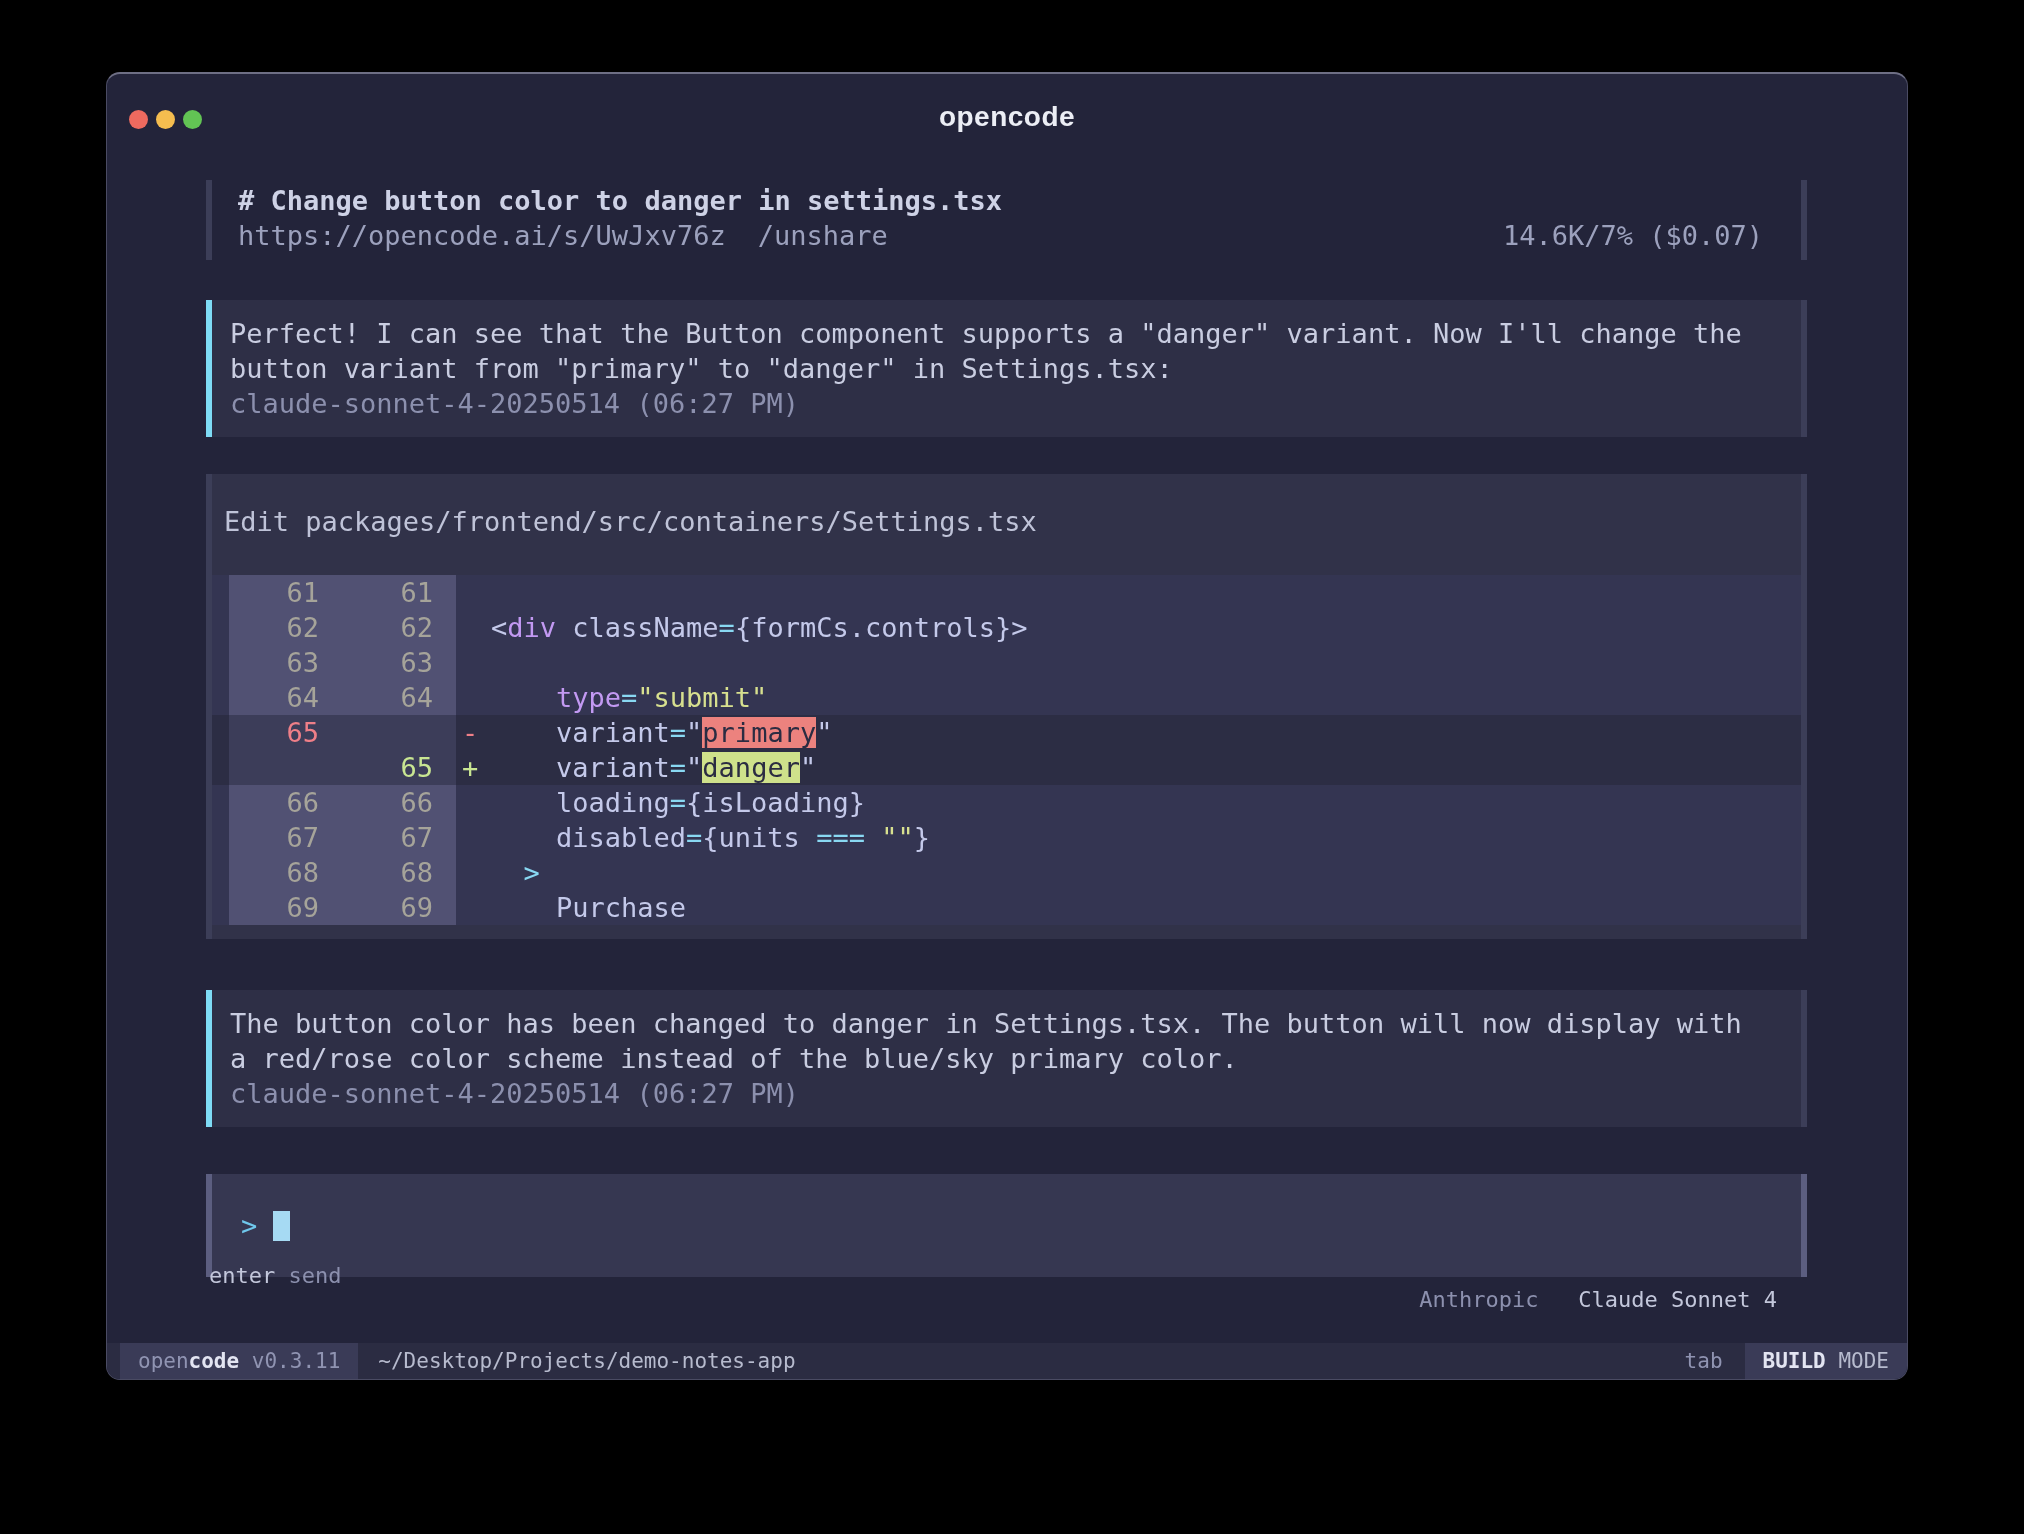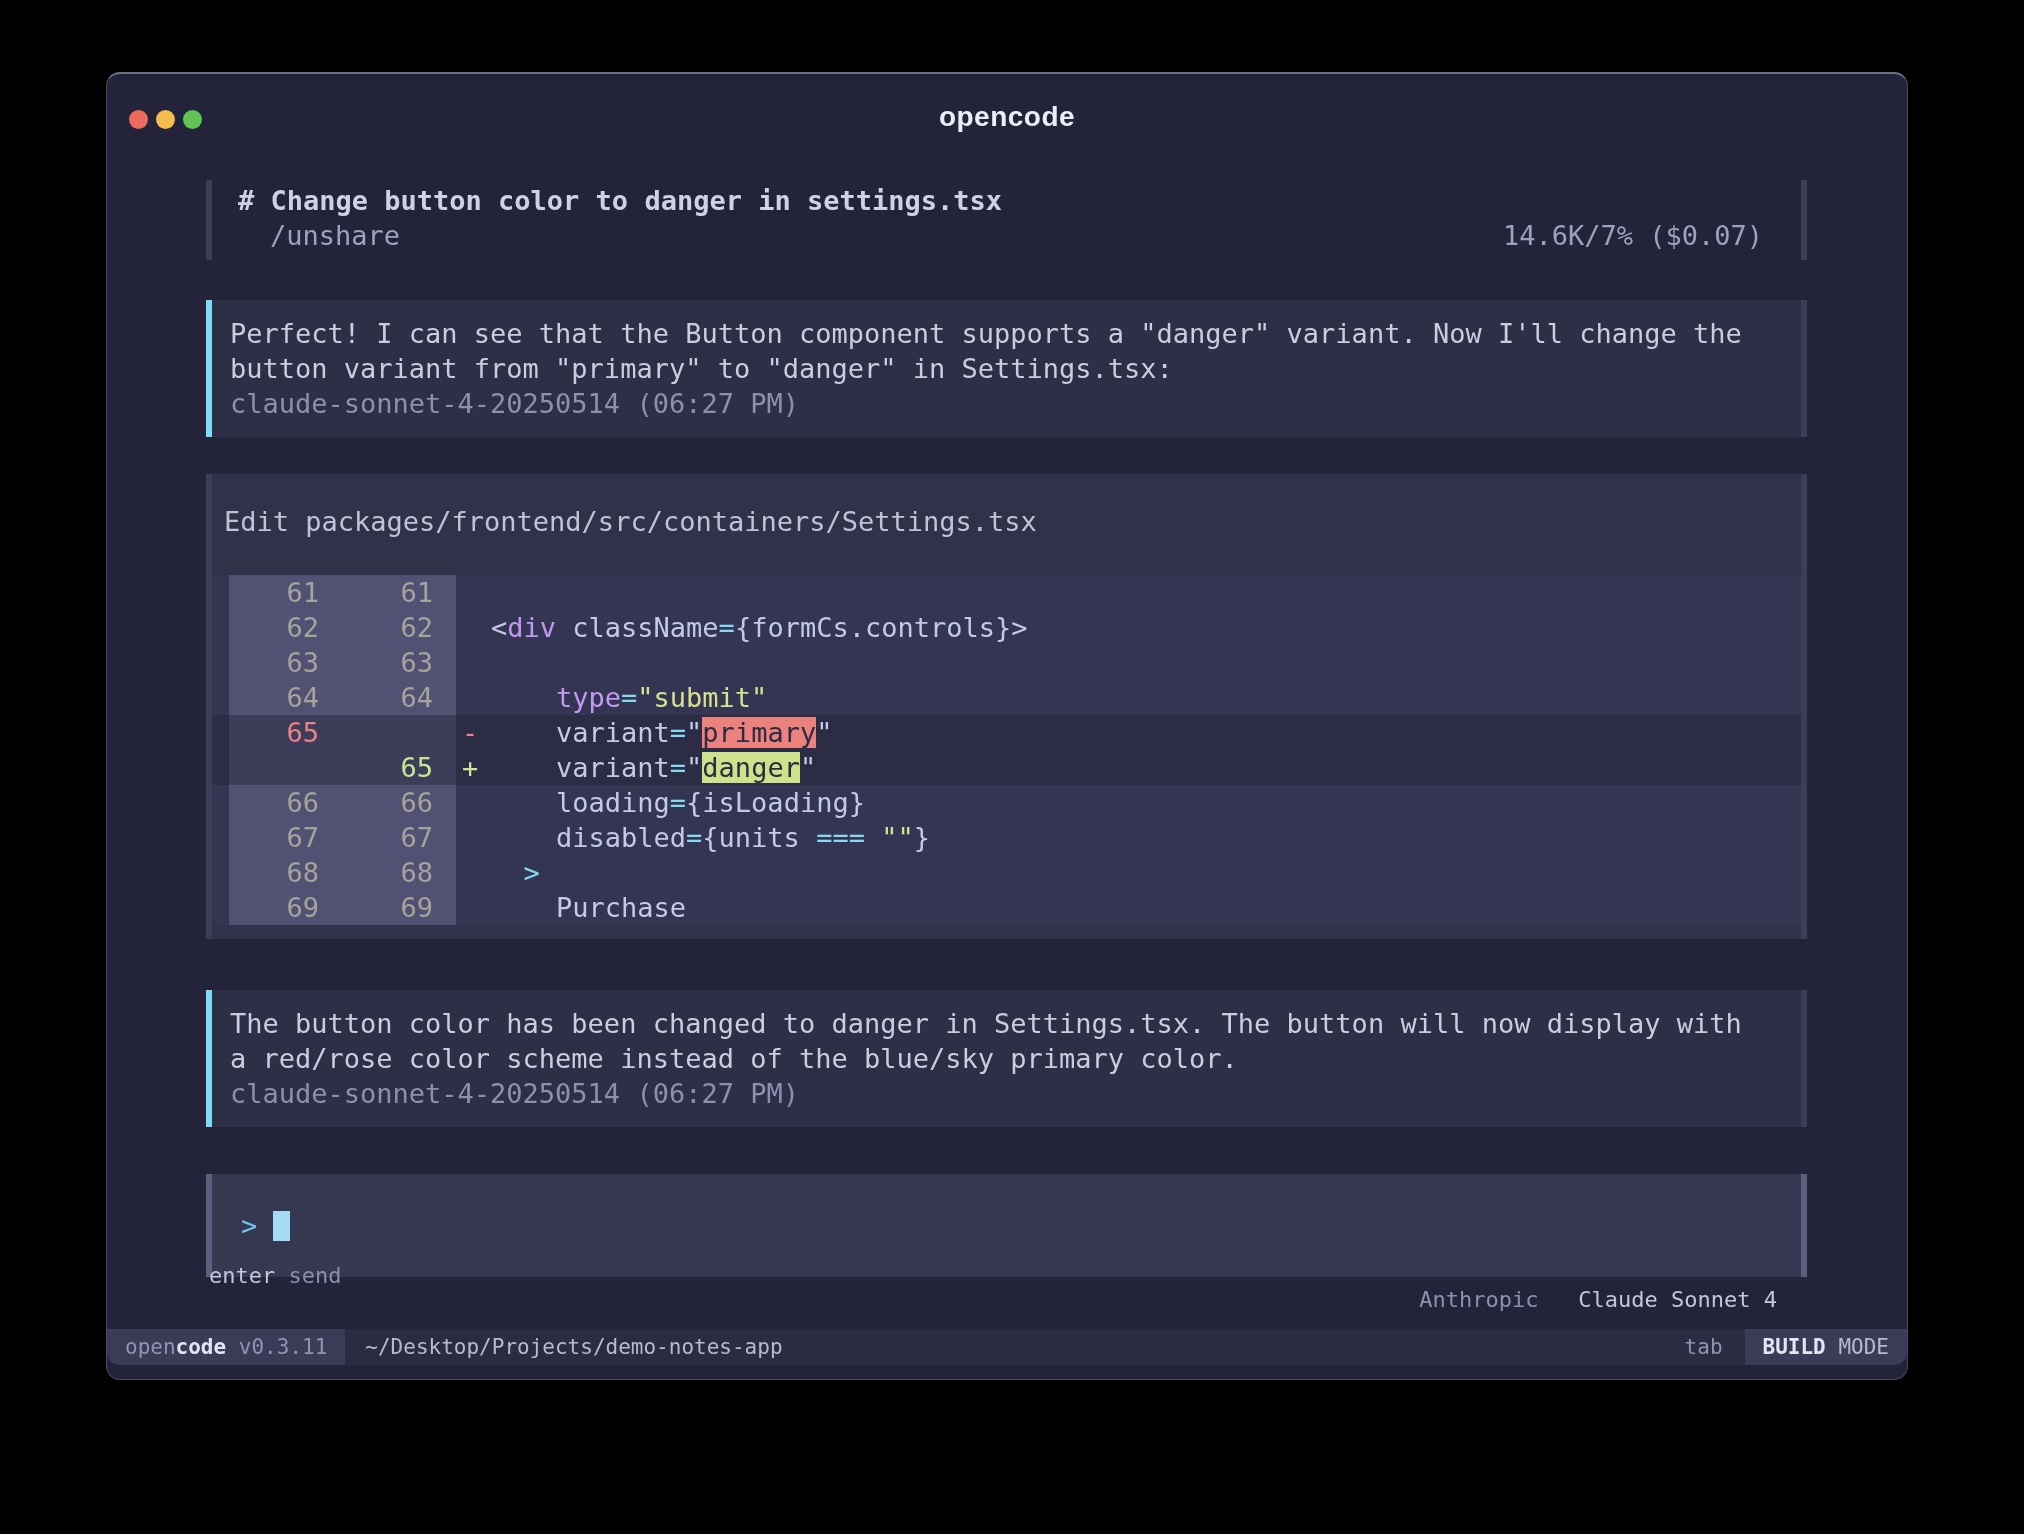--- a/index.html
+++ b/index.html
@@ -82,23 +82,23 @@
   .cursor { display:inline-block; width:17px; height:30px; background:#a6daf3; margin-left:16px; }
 
   
   #hints { position:absolute; left:99px; top:1184px; width:1601px; height:35px;
            display:flex; align-items:center; font-size:22px; padding:0 30px 0 3px; }
   .hint-dim { color:#8c90ae; white-space:pre; }
   .hint-lit { color:#c3c7db; white-space:pre; }
   .hint-right { margin-left:auto;margin-top:47px; }
 
   
-  #statusbar { position:absolute; left:0; bottom:14px; width:100%; height:36px;
+  #statusbar { position:absolute; left:0; bottom:0; width:100%; height:36px;
                background:#2b2c42; display:flex; align-items:center; font-size:21px;
-               border-radius:0 0 13px 13px; overflow:hidden; }
+               border-radius:0 0 13px 13px; overflow:hidden;padding-left:13px; }
   .sb-seg { background:#3a3b57; height:100%; display:flex; align-items:center; padding:0 18px; }
   .sb-dim { color:#9094b2; white-space:pre; }
   .sb-lit { color:#e3e5f2; font-weight:bold; white-space:pre; }
   .sb-mid { color:#b7bbce; white-space:pre; }
   .sb-path { margin-left:20px; color:#b7bbce; white-space:pre; }
   .sb-right { margin-left:auto; display:flex; align-items:center; height:100%; }
   .sb-tab { margin-right:22px; }
 </style>
 </head>
 <body>
@@ -112,20 +112,21 @@
       <span class="light green"></span>
     </div>
     <div class="win-title">opencode</div>
   </div>
 
   <div class="block" id="header-block">
     <div class="bar gray"></div>
     <div class="block-body">
       <div class="line hdr-title"># Change button color to danger in settings.tsx</div>
       <div class="line hdr-sub">
+        <span class="hdr-share">https://opencode.ai/s/UwJxv76z</span>
         <span class="hdr-unshare">/unshare</span>
         <span class="hdr-stats">14.6K/7% ($0.07)</span>
       </div>
     </div>
     <div class="bar gray"></div>
   </div>
 
   <div class="block msg-block" id="msg1">
     <div class="bar cyan"></div>
     <div class="block-body">

